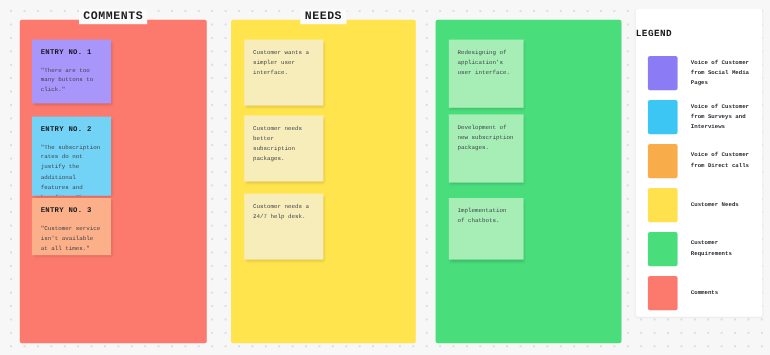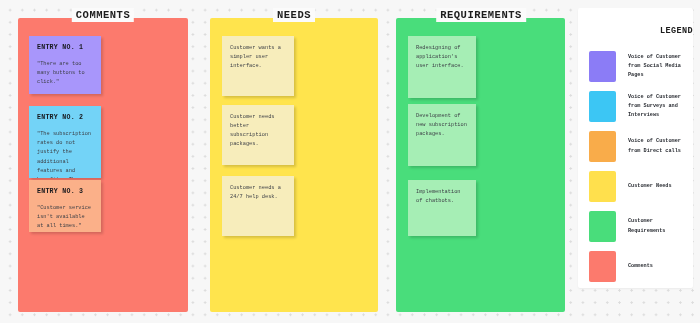--- a/index.html
+++ b/index.html
@@ -66,21 +66,21 @@
   .r2{top:104px;height:62px;}
   .r3{top:180px;height:56px;}
 
   
   .legend{
     position:absolute;left:578px;top:8px;width:115px;height:280px;
     background:#ffffff;border-radius:2px;
     box-shadow:0 1px 2px rgba(0,0,0,.05);
   }
   .legend-title{
-    position:absolute;top:18px;left:0;width:100%;text-align:right;
+    position:absolute;top:18px;left:0;width:100%;text-align:left;
     font-size:8.5px;font-weight:bold;color:#1d1d1d;letter-spacing:.4px;
   }
   .legend-items{position:absolute;top:40px;left:0;width:100%;}
   .legend-row{
     display:flex;align-items:center;
     height:37px;margin-bottom:3px;padding-left:11px;
   }
   .swatch{width:27px;height:31px;border-radius:2px;flex:none;}
   .legend-label{
     margin-left:12px;font-size:5.2px;font-weight:bold;color:#2a2d33;
@@ -115,21 +115,20 @@
     <p class="card-body">Customer wants a simpler user interface.</p>
   </div>
   <div class="card n-card n2">
     <p class="card-body">Customer needs better subscription packages.</p>
   </div>
   <div class="card n-card n3">
     <p class="card-body">Customer needs a 24/7 help desk.</p>
   </div>
 
   <div class="column col-reqs" style="background: rgb(73, 221, 123);"></div>
-  <div class="col-title t-reqs">REQUIREMENTS</div>
 
   <div class="card r-card r1">
     <p class="card-body">Redesigning of application's user interface.</p>
   </div>
   <div class="card r-card r2">
     <p class="card-body">Development of new subscription packages.</p>
   </div>
   <div class="card r-card r3">
     <p class="card-body">Implementation of chatbots.</p>
   </div>

